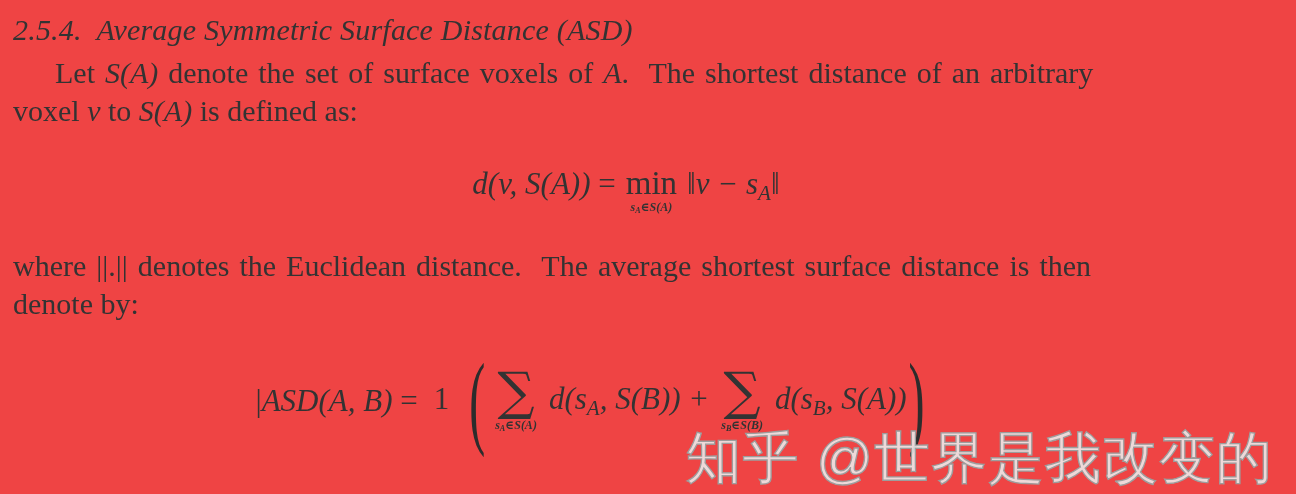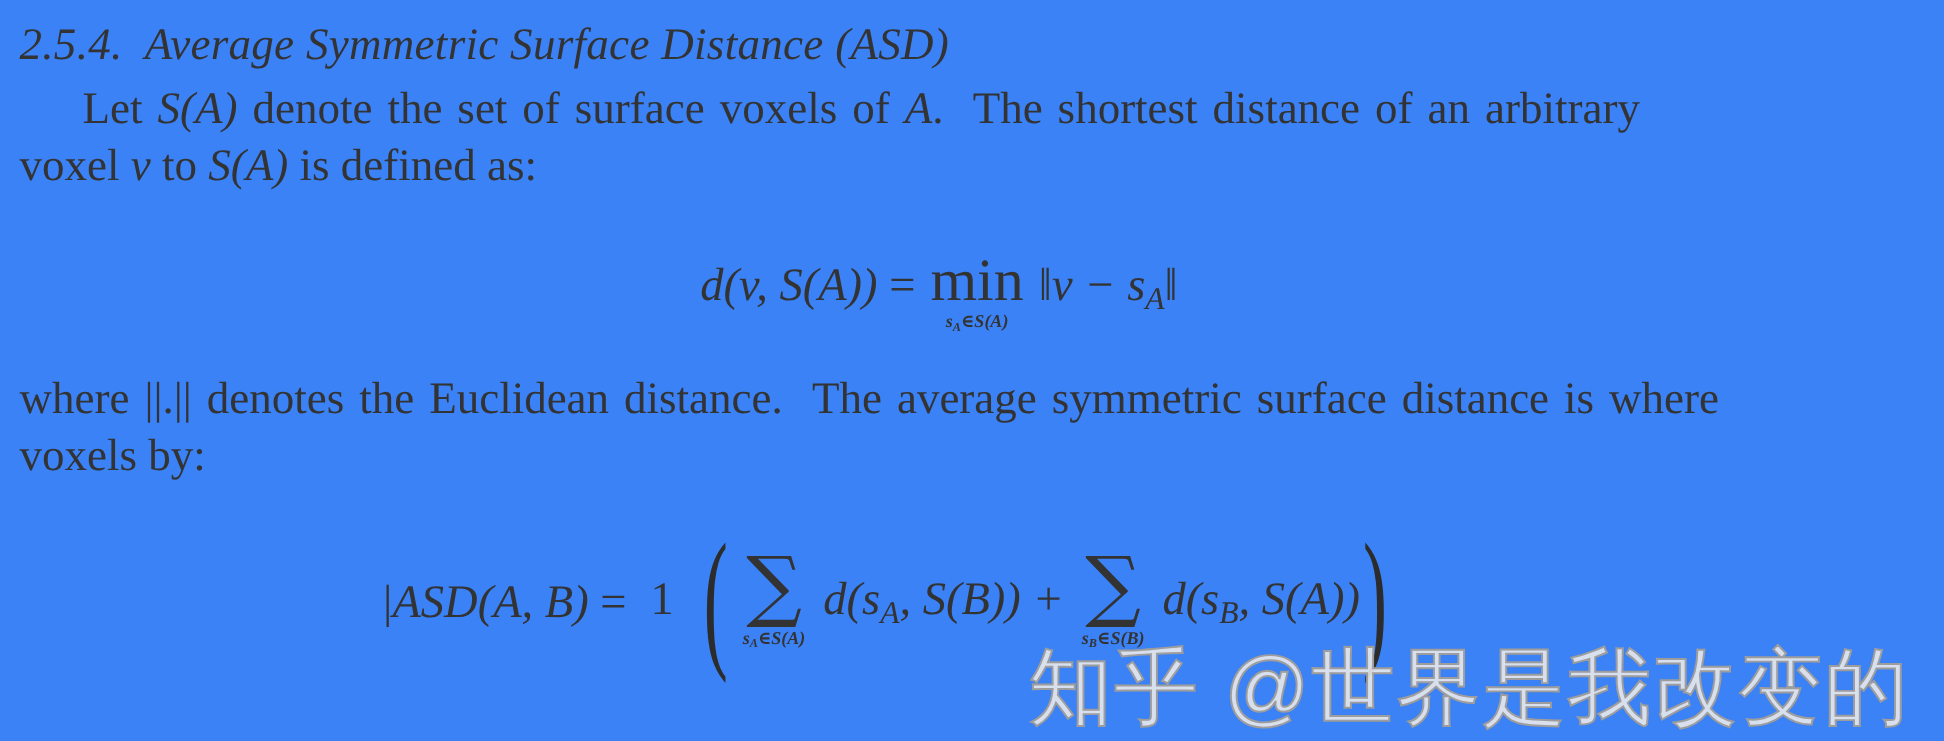--- a/index.html
+++ b/index.html
@@ -4,21 +4,21 @@
 <style>
   html, body {
     margin: 0;
     padding: 0;
     background: #ffffff;
   }
   .page {
     position: relative;
     width: 1296px;
     height: 494px;
-    background: #3b82f6;
+    background: #ef4444;
     font-family: "Liberation Serif", "DejaVu Serif", serif;
     color: #333333;
     overflow: hidden;
     filter: blur(0.3px);
   }
   .line {
     position: absolute;
     white-space: pre;
     font-size: 30px;
     line-height: 1.2;
@@ -55,21 +55,21 @@
     align-items: baseline;
     transform: translateX(-22px);
   }
   .f1 .fpart { margin: 0 4px; }
   .minblock {
     display: inline-flex;
     flex-direction: column;
     align-items: center;
     margin: 0 6px;
   }
-  .minop { font-size: 40px; line-height: 1.05; }
+  .minop { font-size: 33px; line-height: 1.05; }
   .minsub, .sumsub {
     font-size: 12px;
     line-height: 1.1;
     white-space: pre;
     font-weight: bold;
   }
 
   .f2 {
     top: 368px;
     align-items: center;
@@ -136,23 +136,23 @@
 
   <div class="formula f1">
     <span class="fpart"><span class="mi">d(v, S(A))</span><span> =</span></span>
     <span class="minblock">
       <span class="minop">min</span>
       <span class="minsub"><span class="mi">s</span><span class="mi msub">A</span><span>∈</span><span class="mi">S(A)</span></span>
     </span>
     <span class="fpart"><span>‖</span><span class="mi">v − s</span><span class="mi msub">A</span><span>‖</span></span>
   </div>
 
-  <div class="line p2l1"><span>where </span><span>||.||</span><span> denotes the Euclidean distance.  The average symmetric surface distance is where</span></div>
+  <div class="line p2l1"><span>where </span><span>||.||</span><span> denotes the Euclidean distance.  The average shortest surface distance is then</span></div>
 
-  <div class="line p2l2"><span>voxels by:</span></div>
+  <div class="line p2l2"><span>denote by:</span></div>
 
   <div class="formula f2">
     <span class="fpart"><span>|</span><span class="mi">ASD(A, B)</span><span> =</span></span>
     <span class="frac">
       <span class="num">1</span>
     </span>
     <span class="bigparen">(</span>
     <span class="sumblock">
       <span class="sumsym">∑</span>
       <span class="sumsub"><span class="mi">s</span><span class="mi msub">A</span><span>∈</span><span class="mi">S(A)</span></span>

